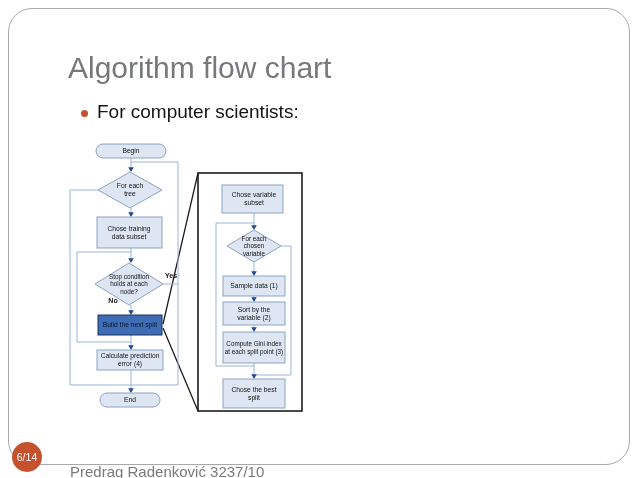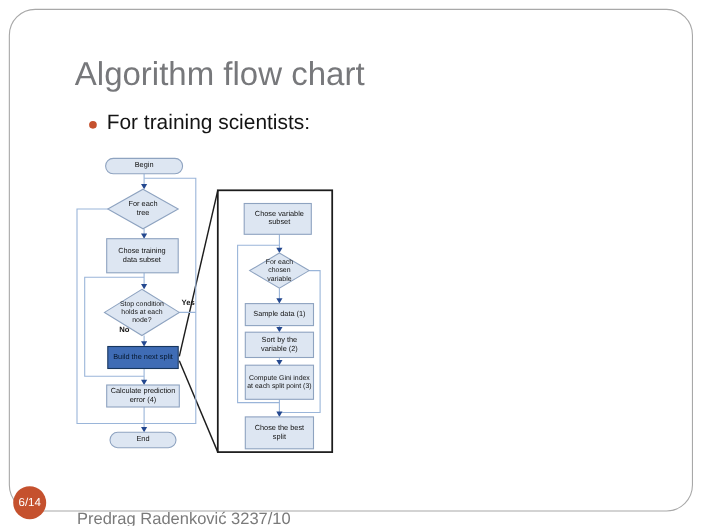--- a/index.html
+++ b/index.html
@@ -28,21 +28,21 @@
 </head>
 <body>
 
 <div class="slide">
   <div class="frame"></div>
 
   <div class="title">Algorithm flow chart</div>
 
   <div class="bullet-row">
     <div class="bullet-dot"></div>
-    <div class="bullet-text">For training scientists:</div>
+    <div class="bullet-text">For computer scientists:</div>
   </div>
 
   <div class="flowchart">
     <svg class="fc-svg" width="260" height="290" viewBox="0 0 260 290">
 
       <path class="callout-line" d="M108,186 L143,35"></path>
       <path class="callout-line" d="M108,190 L143,273"></path>
       <rect class="callout-box" x="143" y="35" width="104" height="238"></rect>
 
       <path class="connector" d="M76,20 V33"></path>

